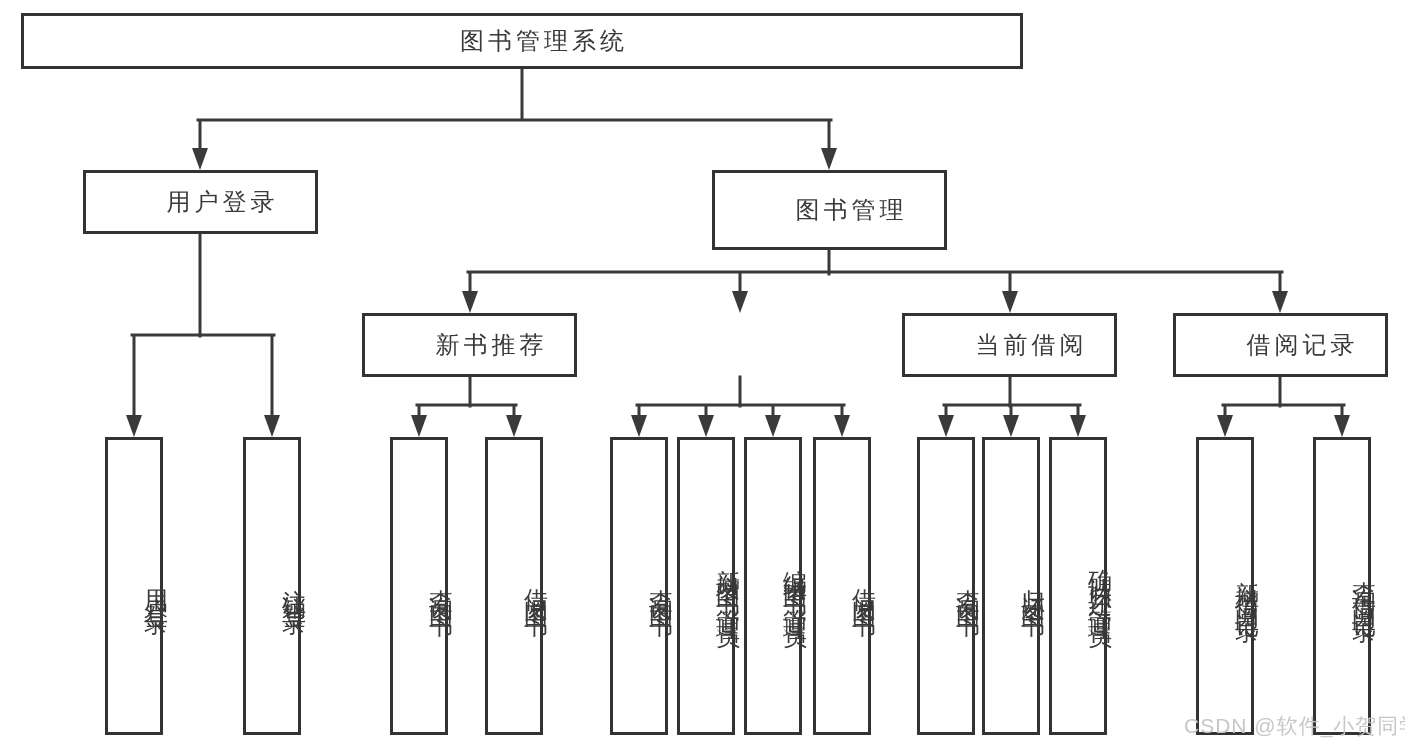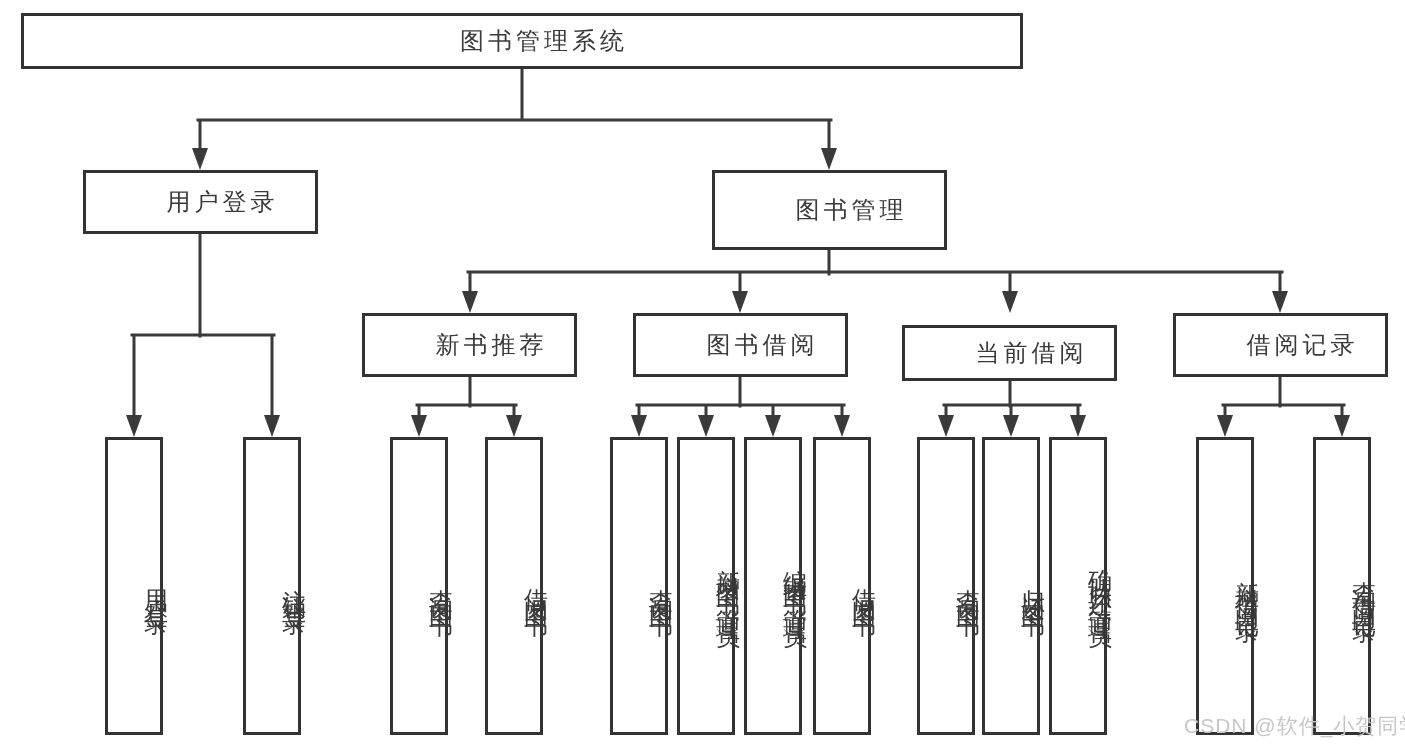--- a/index.html
+++ b/index.html
@@ -63,22 +63,21 @@
     <polygon class="head" points="1217,415 1233,415 1225,437"></polygon>
     <polygon class="head" points="1334,415 1350,415 1342,437"></polygon>
   </svg>
 
   <div class="node" style="left:21px;top:13px;width:1002px;height:56px">图书管理系统</div>
 
   <div class="node" style="left:83px;top:170px;width:235px;height:64px">用户登录</div>
   <div class="node" style="left:712px;top:170px;width:235px;height:80px">图书管理</div>
 
   <div class="node" style="left:362px;top:313px;width:215px;height:64px">新书推荐</div>
-  <div class="node" style="left:633px;top:313px;width:215px;height:64px">图书借阅</div>
-  <div class="node" style="left:902px;top:325px;width:215px;height:56px">当前借阅</div>
+  <div class="node" style="left:902px;top:313px;width:215px;height:64px">当前借阅</div>
   <div class="node" style="left:1173px;top:313px;width:215px;height:64px">借阅记录</div>
 
   <div class="node vert" style="left:105px;top:437px;width:58px;height:298px">用户登录</div>
   <div class="node vert" style="left:243px;top:437px;width:58px;height:298px">注销登录</div>
 
   <div class="node vert" style="left:390px;top:437px;width:58px;height:298px">查询图书</div>
   <div class="node vert" style="left:485px;top:437px;width:58px;height:298px">借阅图书</div>
 
   <div class="node vert" style="left:610px;top:437px;width:58px;height:298px">查询图书</div>
   <div class="node vert" style="left:677px;top:437px;width:58px;height:298px">新增图书（管理员）</div>

